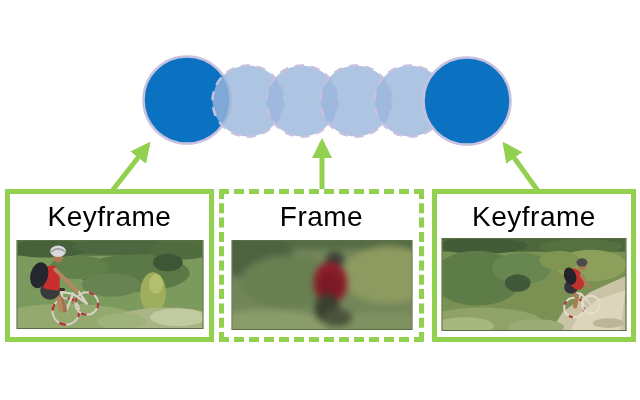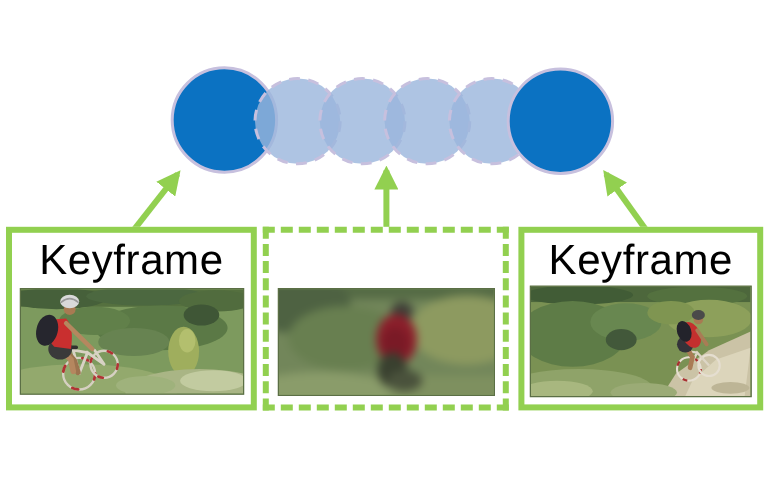--- a/index.html
+++ b/index.html
@@ -12,21 +12,21 @@
   .fr{fill:var(--frame_fill,#9ab5dc);fill-opacity:.8;stroke:var(--node_outline,#c9c2df);
       stroke-width:2.5;stroke-dasharray:9 7;}
   .arrow{stroke:var(--accent_green,#92d050);stroke-width:5;fill:none;}
   .ah{fill:var(--accent_green,#92d050);}
   .box{
     position:absolute;top:189px;height:153px;background:#fff;box-sizing:border-box;
     border:5px solid var(--accent_green,#92d050);
   }
   .box.dashed{border-style:dashed;}
   .box-label{
-    text-align:center;font-size:35px;line-height:40px;margin-top:3px;
+    text-align:center;font-size:28px;line-height:40px;margin-top:3px;
     color:var(--label_color,#000);letter-spacing:.5px;
   }
   .photo{
     position:absolute;left:50%;transform:translateX(-50%);
     overflow:hidden;box-sizing:border-box;border:1px solid rgba(50,60,40,.45);
     background:#7d9a5e;
   }
   .photo svg{display:block;width:100%;height:100%;}
   .photo.soft svg{filter:blur(.4px);}
   .photo.blurred svg{filter:blur(3px);transform:scale(1.14);}
@@ -101,20 +101,21 @@
           <path d="M38,29 L52,43 L60,51" fill="none" stroke="#b5875f" stroke-width="3.8"></path>
           <circle cx="41" cy="17" r="5" fill="#a87a52"></circle>
           <ellipse cx="41" cy="10.5" rx="8" ry="5.8" fill="#d9d9d9"></ellipse>
           <path d="M34,11 Q41,5 48,11" fill="none" stroke="#9a9a9a" stroke-width="1.4"></path>
         </g>
       </svg>
     </div>
   </div>
 
   <div class="box dashed" style="left:219px;width:205px;">
+    <div class="box-label">Frame</div>
     <div class="photo blurred" style="top:46px;width:181px;height:90px;">
       <svg viewBox="0 0 181 90" preserveAspectRatio="none">
         <rect x="0" y="0" width="181" height="90" fill="#72865a"></rect>
         <rect x="0" y="0" width="181" height="13" fill="#556b45"></rect>
         <ellipse cx="22" cy="16" rx="42" ry="22" fill="#4e6242"></ellipse>
         <ellipse cx="60" cy="42" rx="42" ry="24" fill="#687f50"></ellipse>
         <ellipse cx="150" cy="36" rx="42" ry="26" fill="#8d9a60"></ellipse>
         <rect x="0" y="70" width="181" height="20" fill="#7e905f"></rect>
         <ellipse cx="42" cy="82" rx="52" ry="15" fill="#8a9c6a"></ellipse>
         <g>

